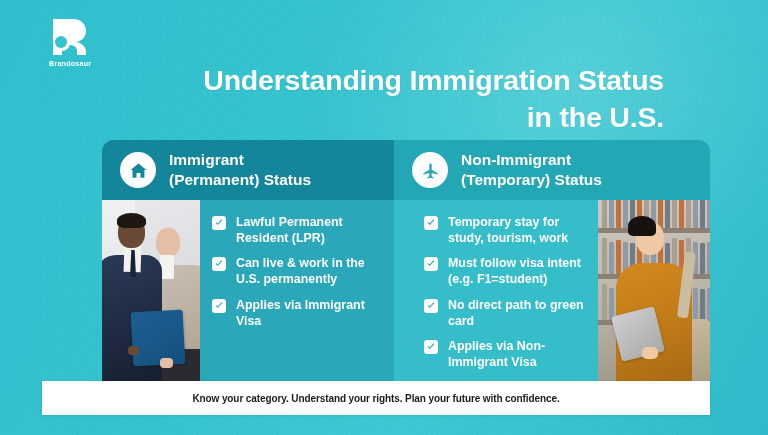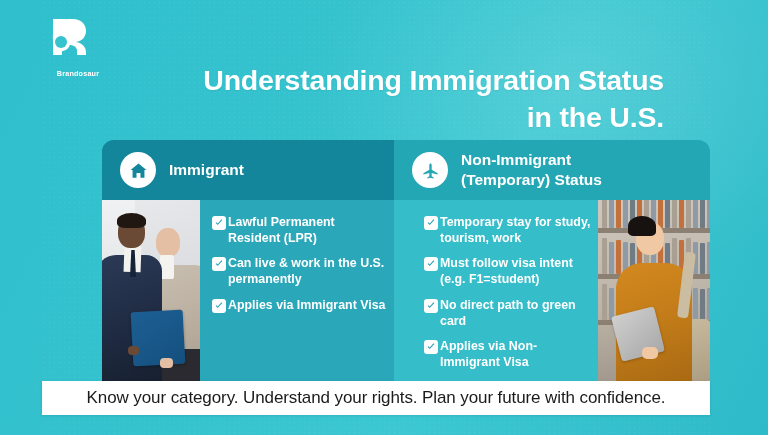--- a/index.html
+++ b/index.html
@@ -31,26 +31,26 @@
   }
 
   
   .logo {
     position: absolute; left: 47px; top: 17px;
     width: 60px; height: 52px;
     text-align: center;
   }
   .logo svg { display: block; }
   .logo-word {
-    margin-top: 12px;
+    margin-top: 2px;
     font-size: 7.2px;
     font-weight: bold;
     color: #ffffff;
     letter-spacing: 0.2px;
-    text-align: center;
+    text-align: left;
     padding-left: 2px;
   }
 
   
   .title {
     position: absolute;
     left: 104px; top: 62px; width: 560px;
     text-align: right;
     color: #ffffff;
     font-size: 28.5px;
@@ -108,21 +108,21 @@
   .panel-right .photo { width: 112px; flex: 0 0 112px; }
 
   .bullets {
     flex: 1;
     padding: 14px 8px 8px 12px;
     display: flex; flex-direction: column;
     gap: 9px;
   }
   .panel-right .bullets { padding-left: 14px; padding-right: 6px; }
 
-  .bullet { display: flex; gap: 2px; align-items: flex-start; }
+  .bullet { display: flex; gap: 10px; align-items: flex-start; }
   .cb {
     width: 14px; height: 14px; flex: 0 0 14px;
     border-radius: 3px;
     background: #ffffff;
     margin-top: 2px;
     display: flex; align-items: center; justify-content: center;
   }
   .panel-left  .cb svg { fill: #2aa7b8; }
   .panel-right .cb svg { fill: #2a9fb0; }
   .bullet-text {
@@ -136,22 +136,22 @@
   .footer {
     position: absolute;
     left: 42px; top: 381px;
     width: 668px; height: 34px;
     background: #ffffff;
     display: flex; align-items: center; justify-content: center;
     box-shadow: 0 1px 3px rgba(0,0,0,0.10);
   }
   .footer-text {
     color: #1b1b1b;
-    font-size: 17px;
-    font-weight: normal;
+    font-size: 10px;
+    font-weight: bold;
     letter-spacing: -0.1px;
   }
 
   
   .ph { position: absolute; inset: 0; }
 
   
   .couple-bg {
     position: absolute; inset: 0;
     background: linear-gradient(160deg, #e9eaec 0%, #dcdee1 45%, #cfd2d6 100%);
@@ -309,20 +309,21 @@
 
     <div class="panel panel-left">
       <div class="panel-head">
         <div class="head-icon">
           <svg width="19" height="19" viewBox="0 0 24 24">
             <path d="M12 3 L22 11.5 L19.5 11.5 L19.5 21 L14.5 21 L14.5 15 L9.5 15 L9.5 21 L4.5 21 L4.5 11.5 L2 11.5 Z"></path>
           </svg>
         </div>
         <div class="head-text">
           <div>Immigrant</div>
+          <div>(Permanent) Status</div>
         </div>
       </div>
       <div class="panel-body">
         <div class="photo">
           <div class="ph">
             <div class="couple-bg"></div>
             <div class="p-woman-hair"></div>
             <div class="p-woman-body"></div>
             <div class="p-woman-head"></div>
             <div class="p-woman-blouse"></div>

